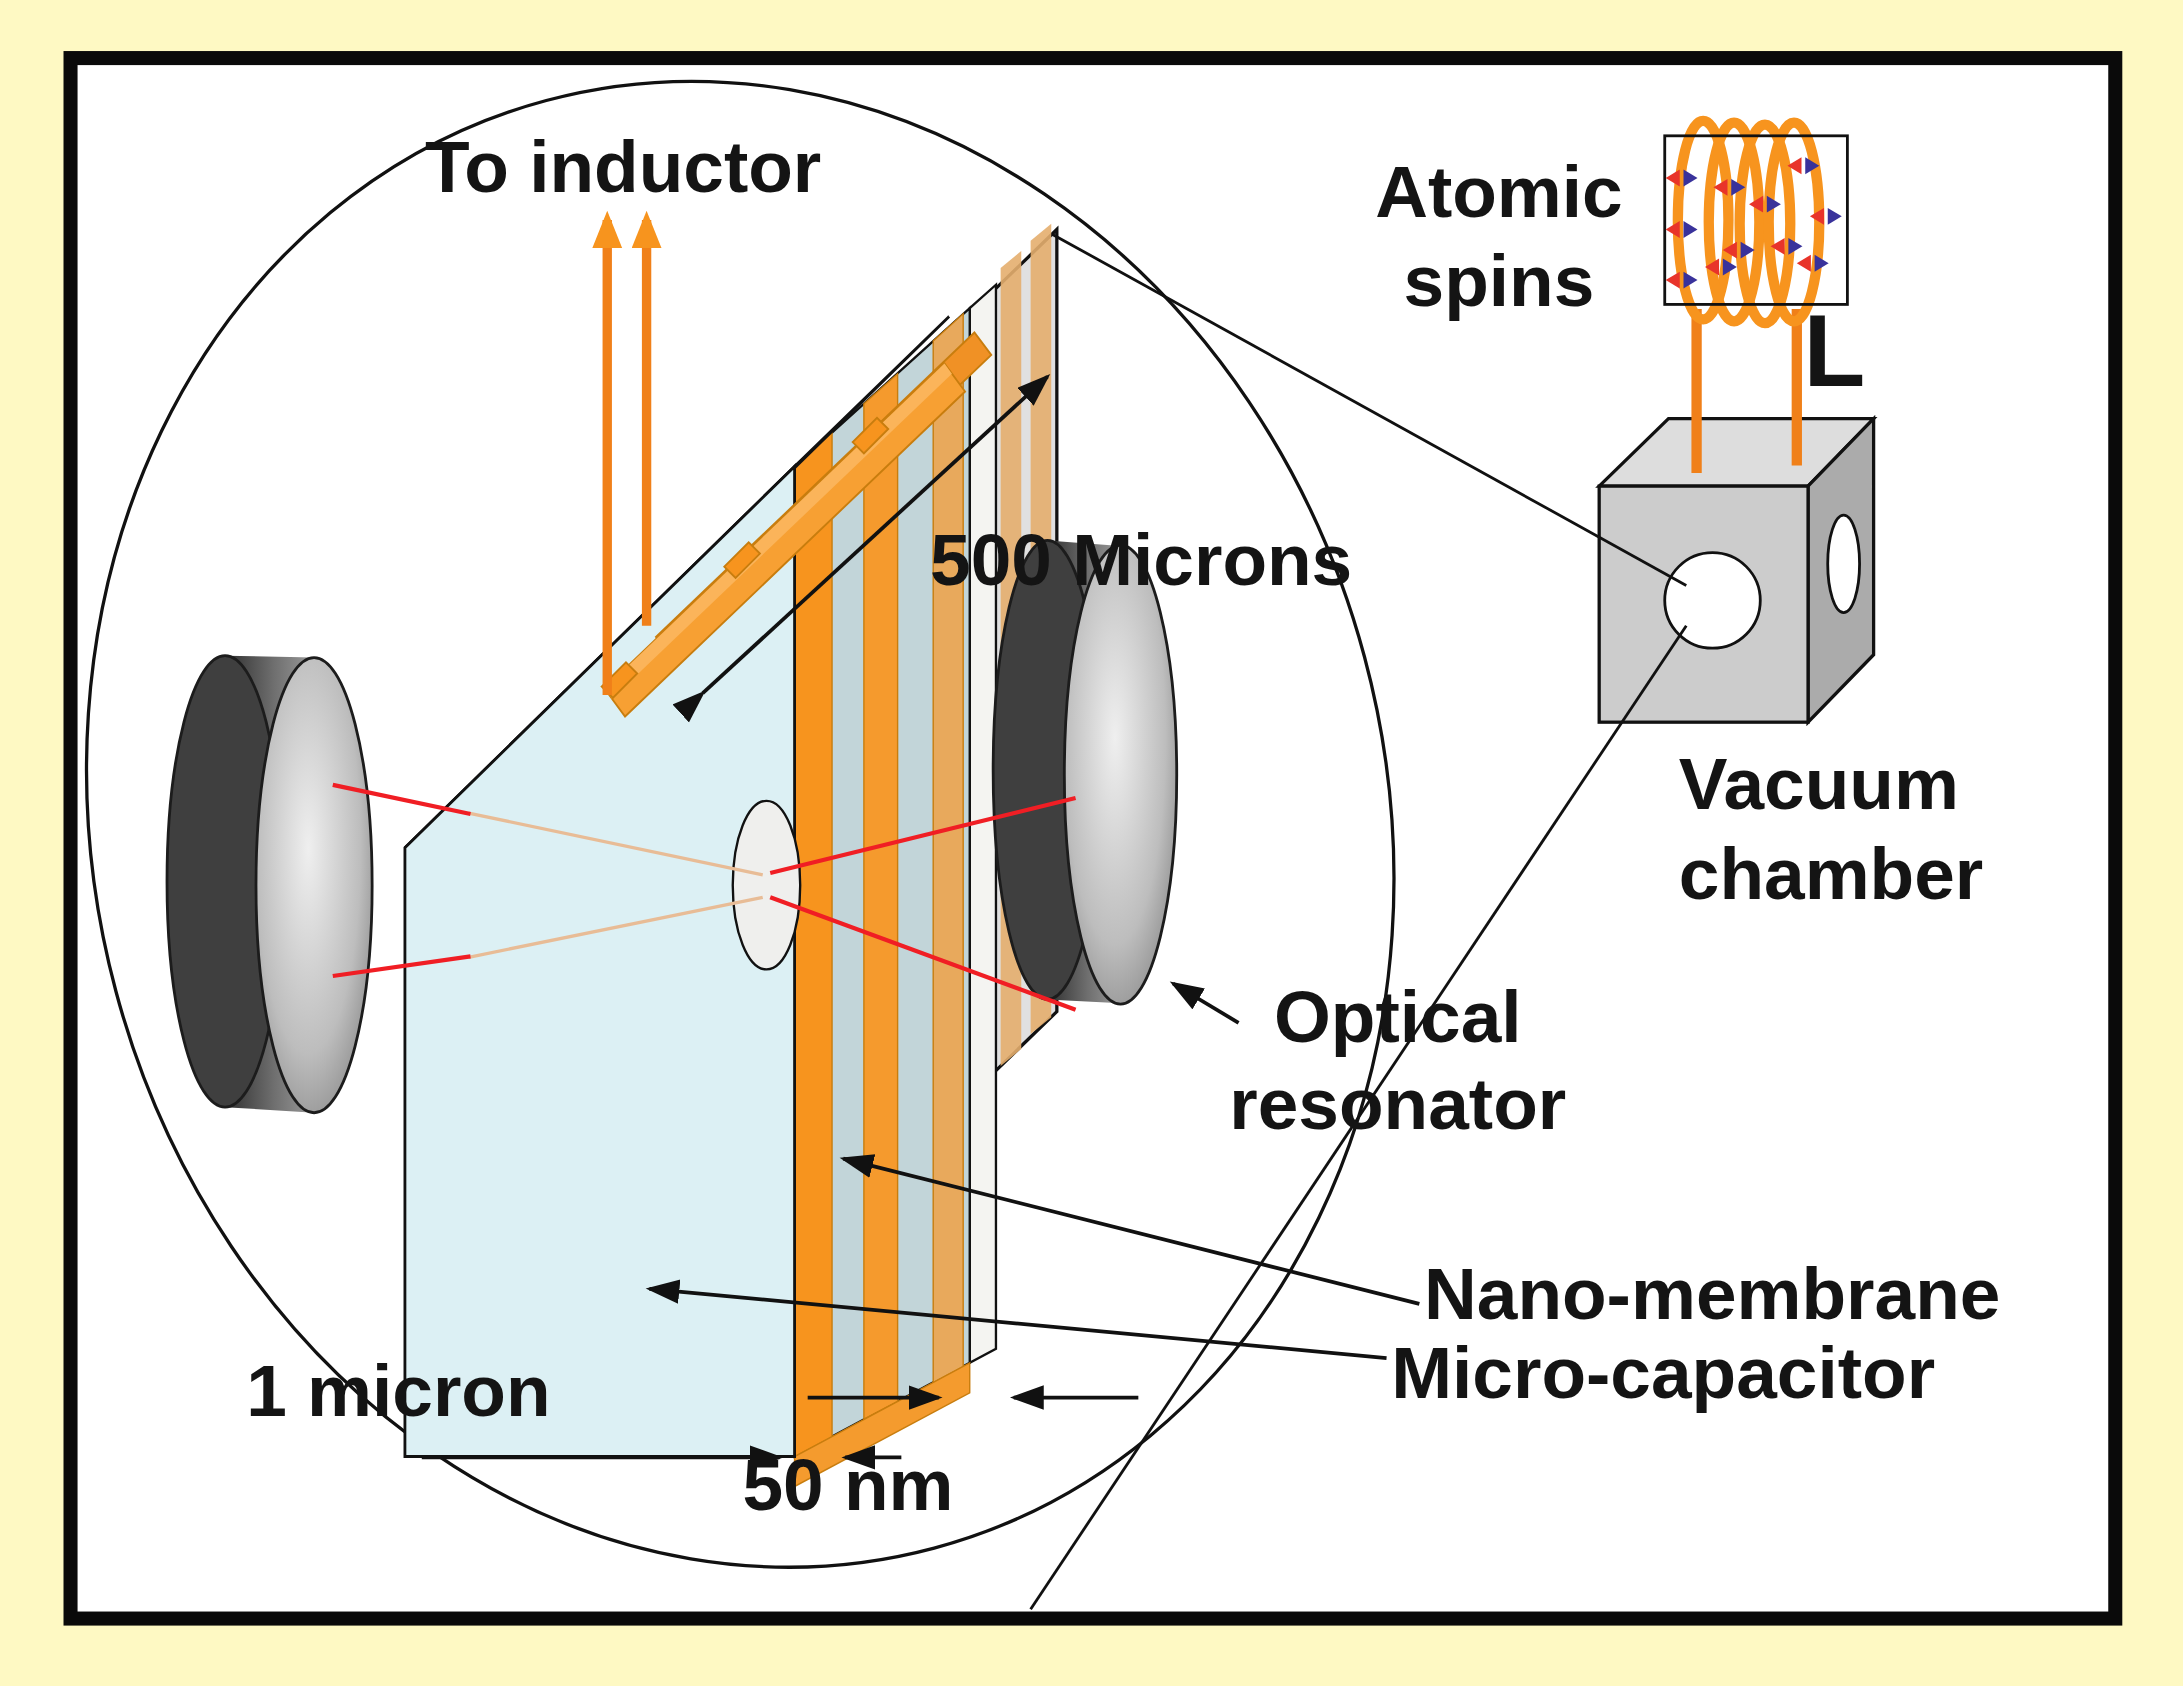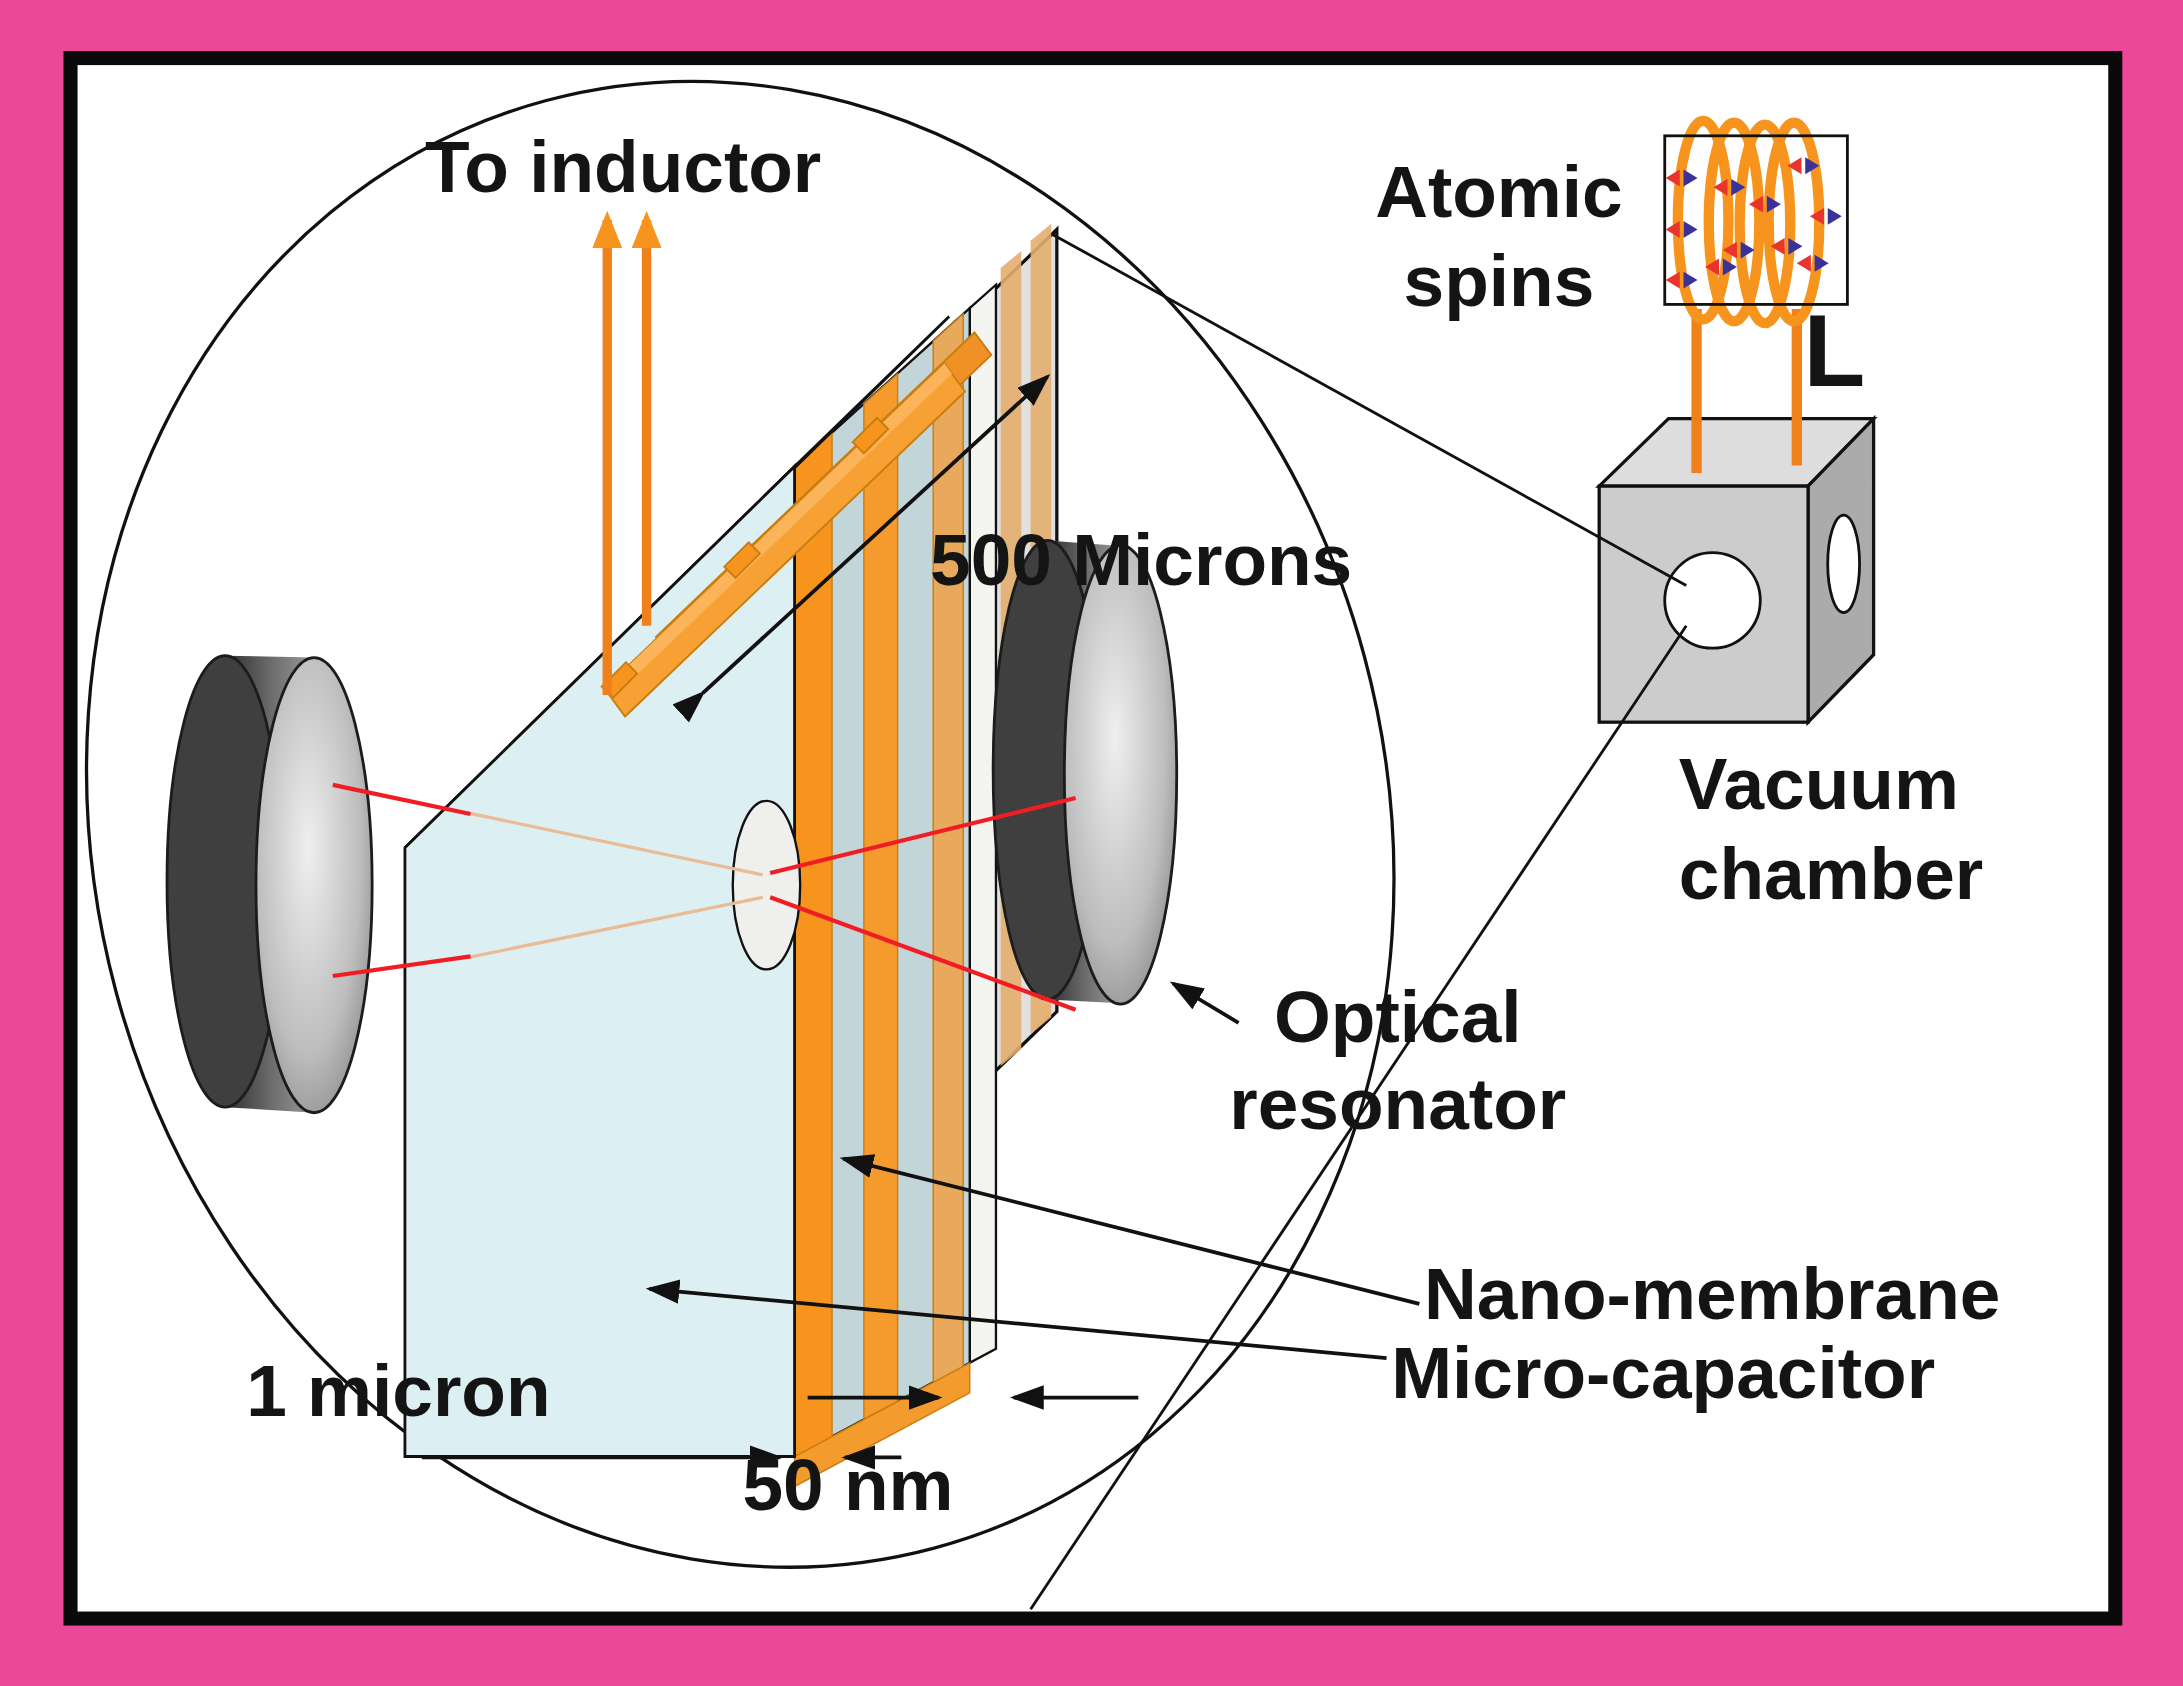--- a/index.html
+++ b/index.html
@@ -1,16 +1,16 @@
 <!DOCTYPE html>
 <html style="font-size:15px"><head>
 <meta charset="utf-8">
 <style>
   html,body{margin:0;padding:0;background:#ffffff;}
-  .stage{width:2183px;height:1686px;position:relative;background:#ec4899;}
+  .stage{width:2183px;height:1686px;position:relative;background:#fef9c3;}
   svg{display:block;width:2183px;height:1686px;}
   text{font-family:"Liberation Sans","DejaVu Sans",sans-serif;font-weight:bold;fill:#141414;}
   .lbl{font-size:78px;}
   .lblL{font-size:108px;}
 </style>
 </head>
 <body>
 
 <div class="stage">
 <svg viewBox="0 0 2330 1800" xmlns="http://www.w3.org/2000/svg">

